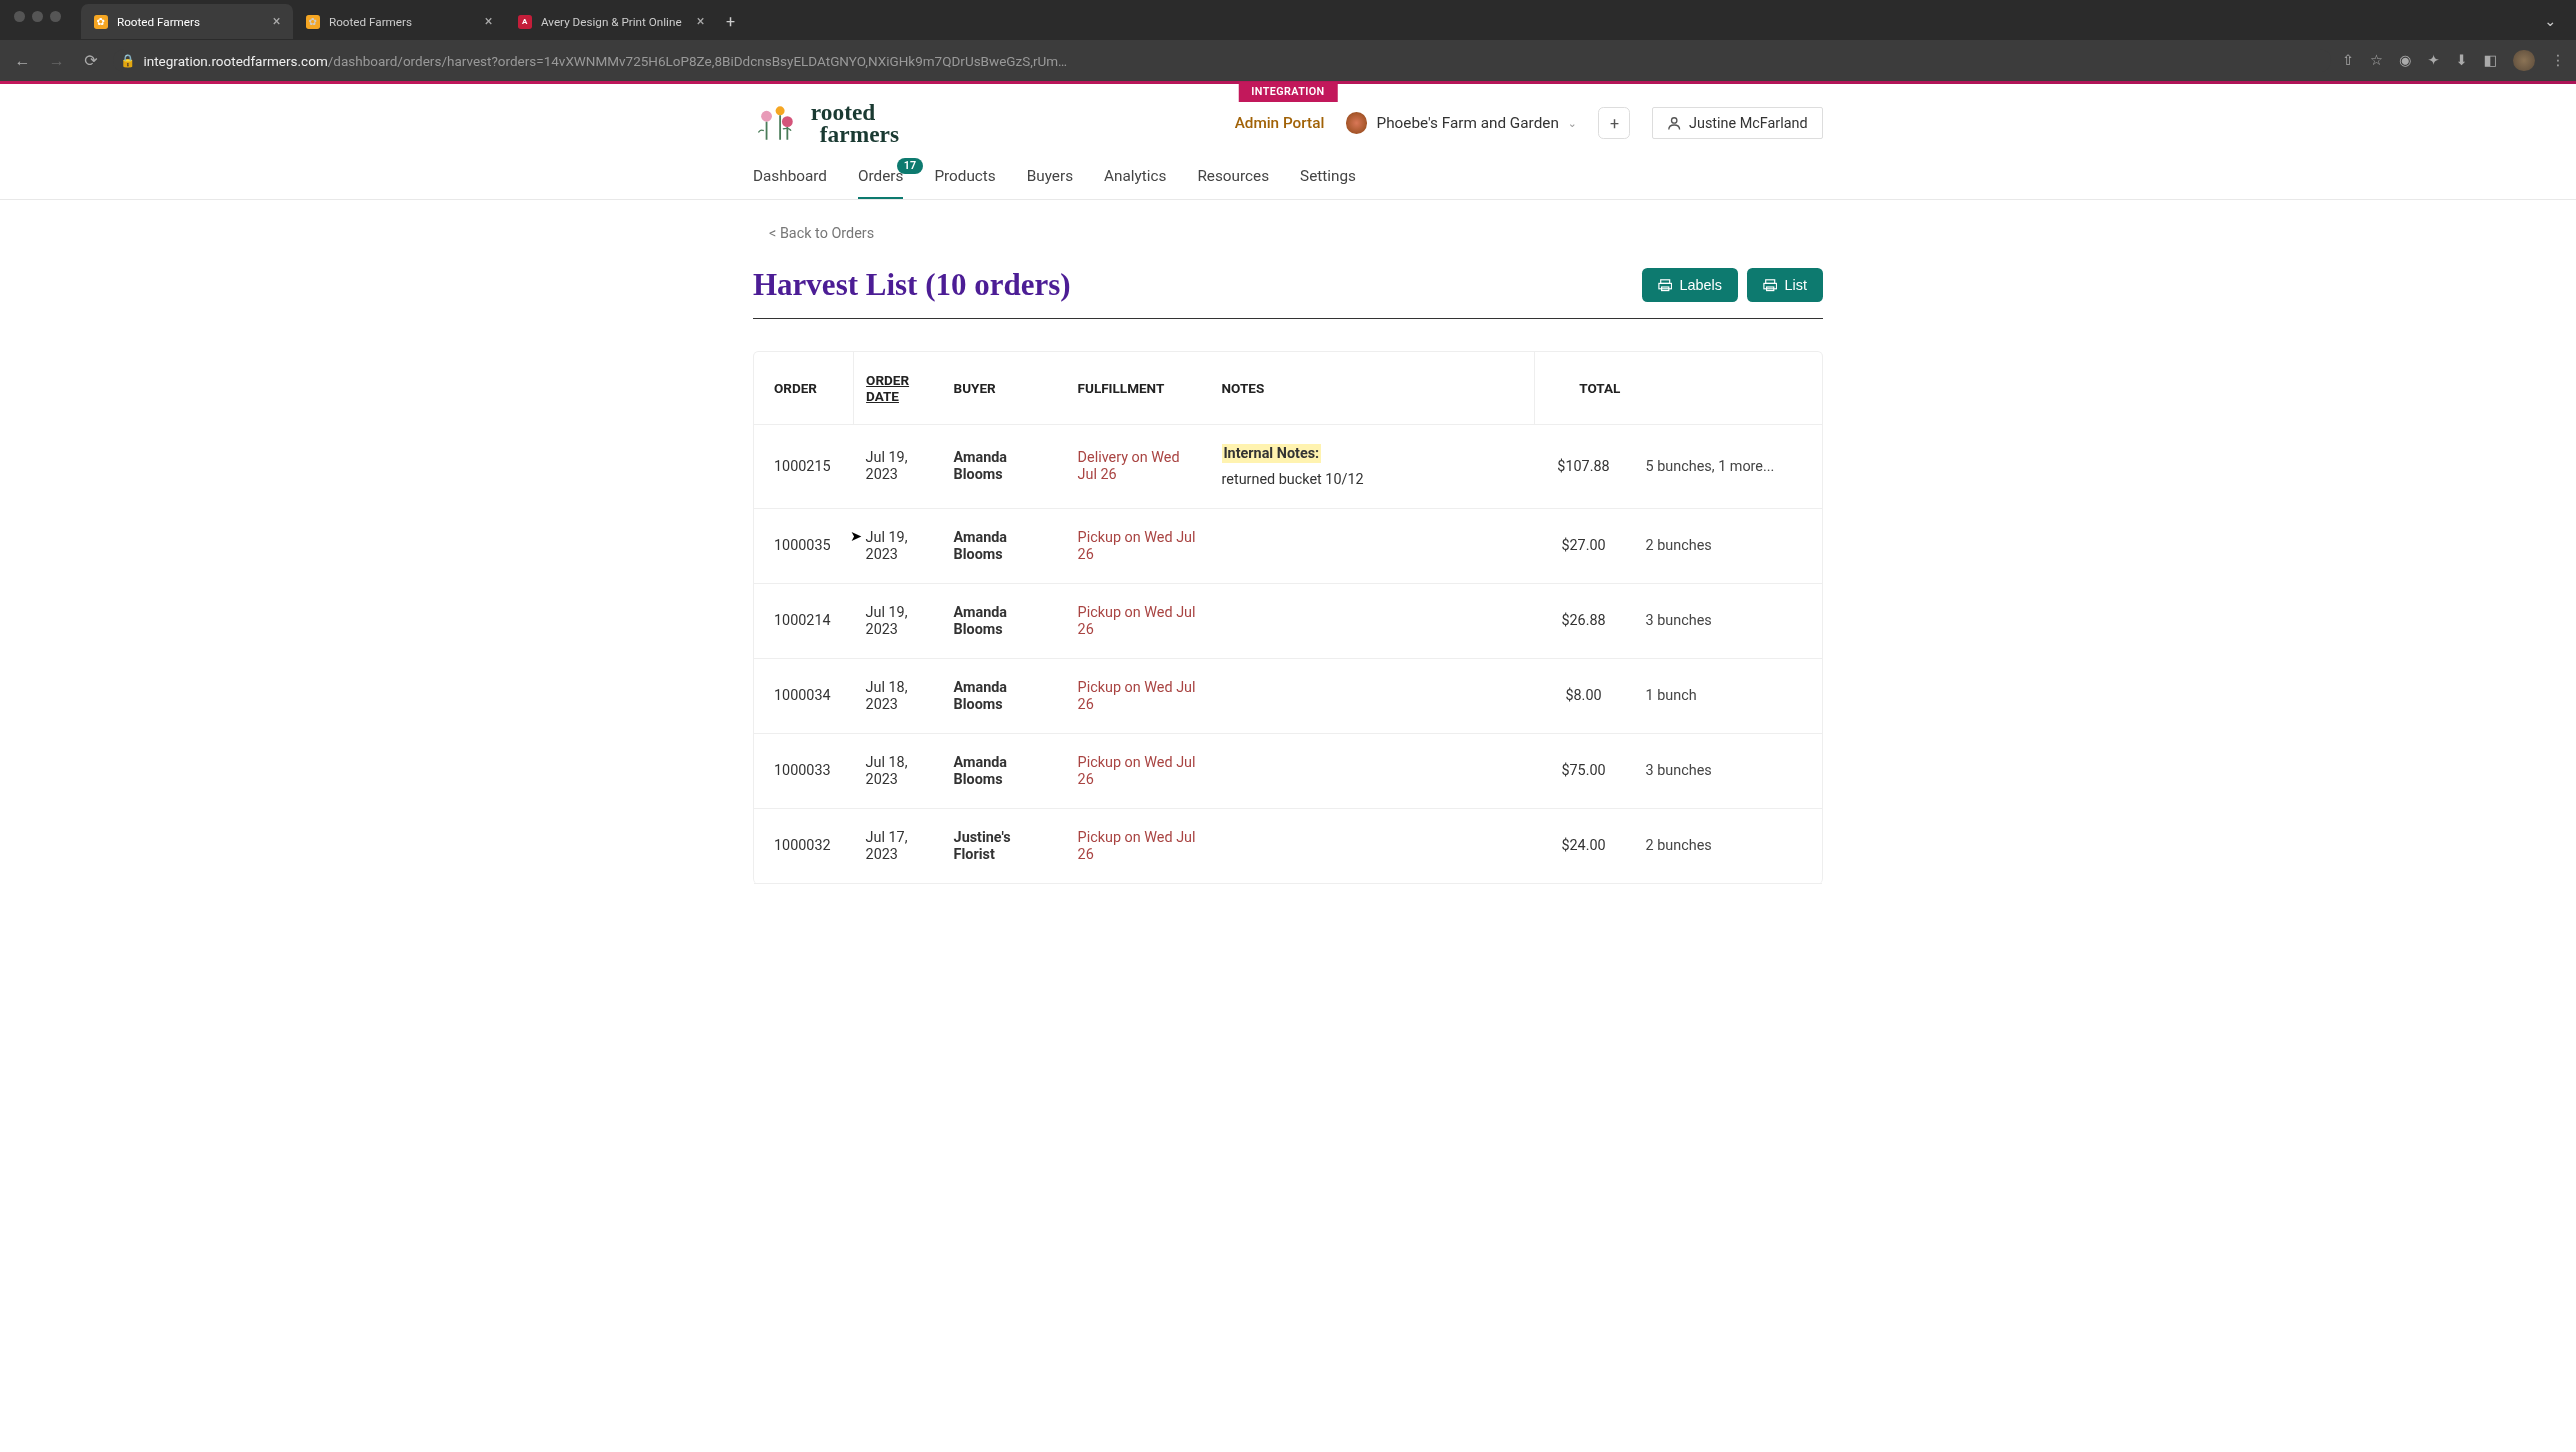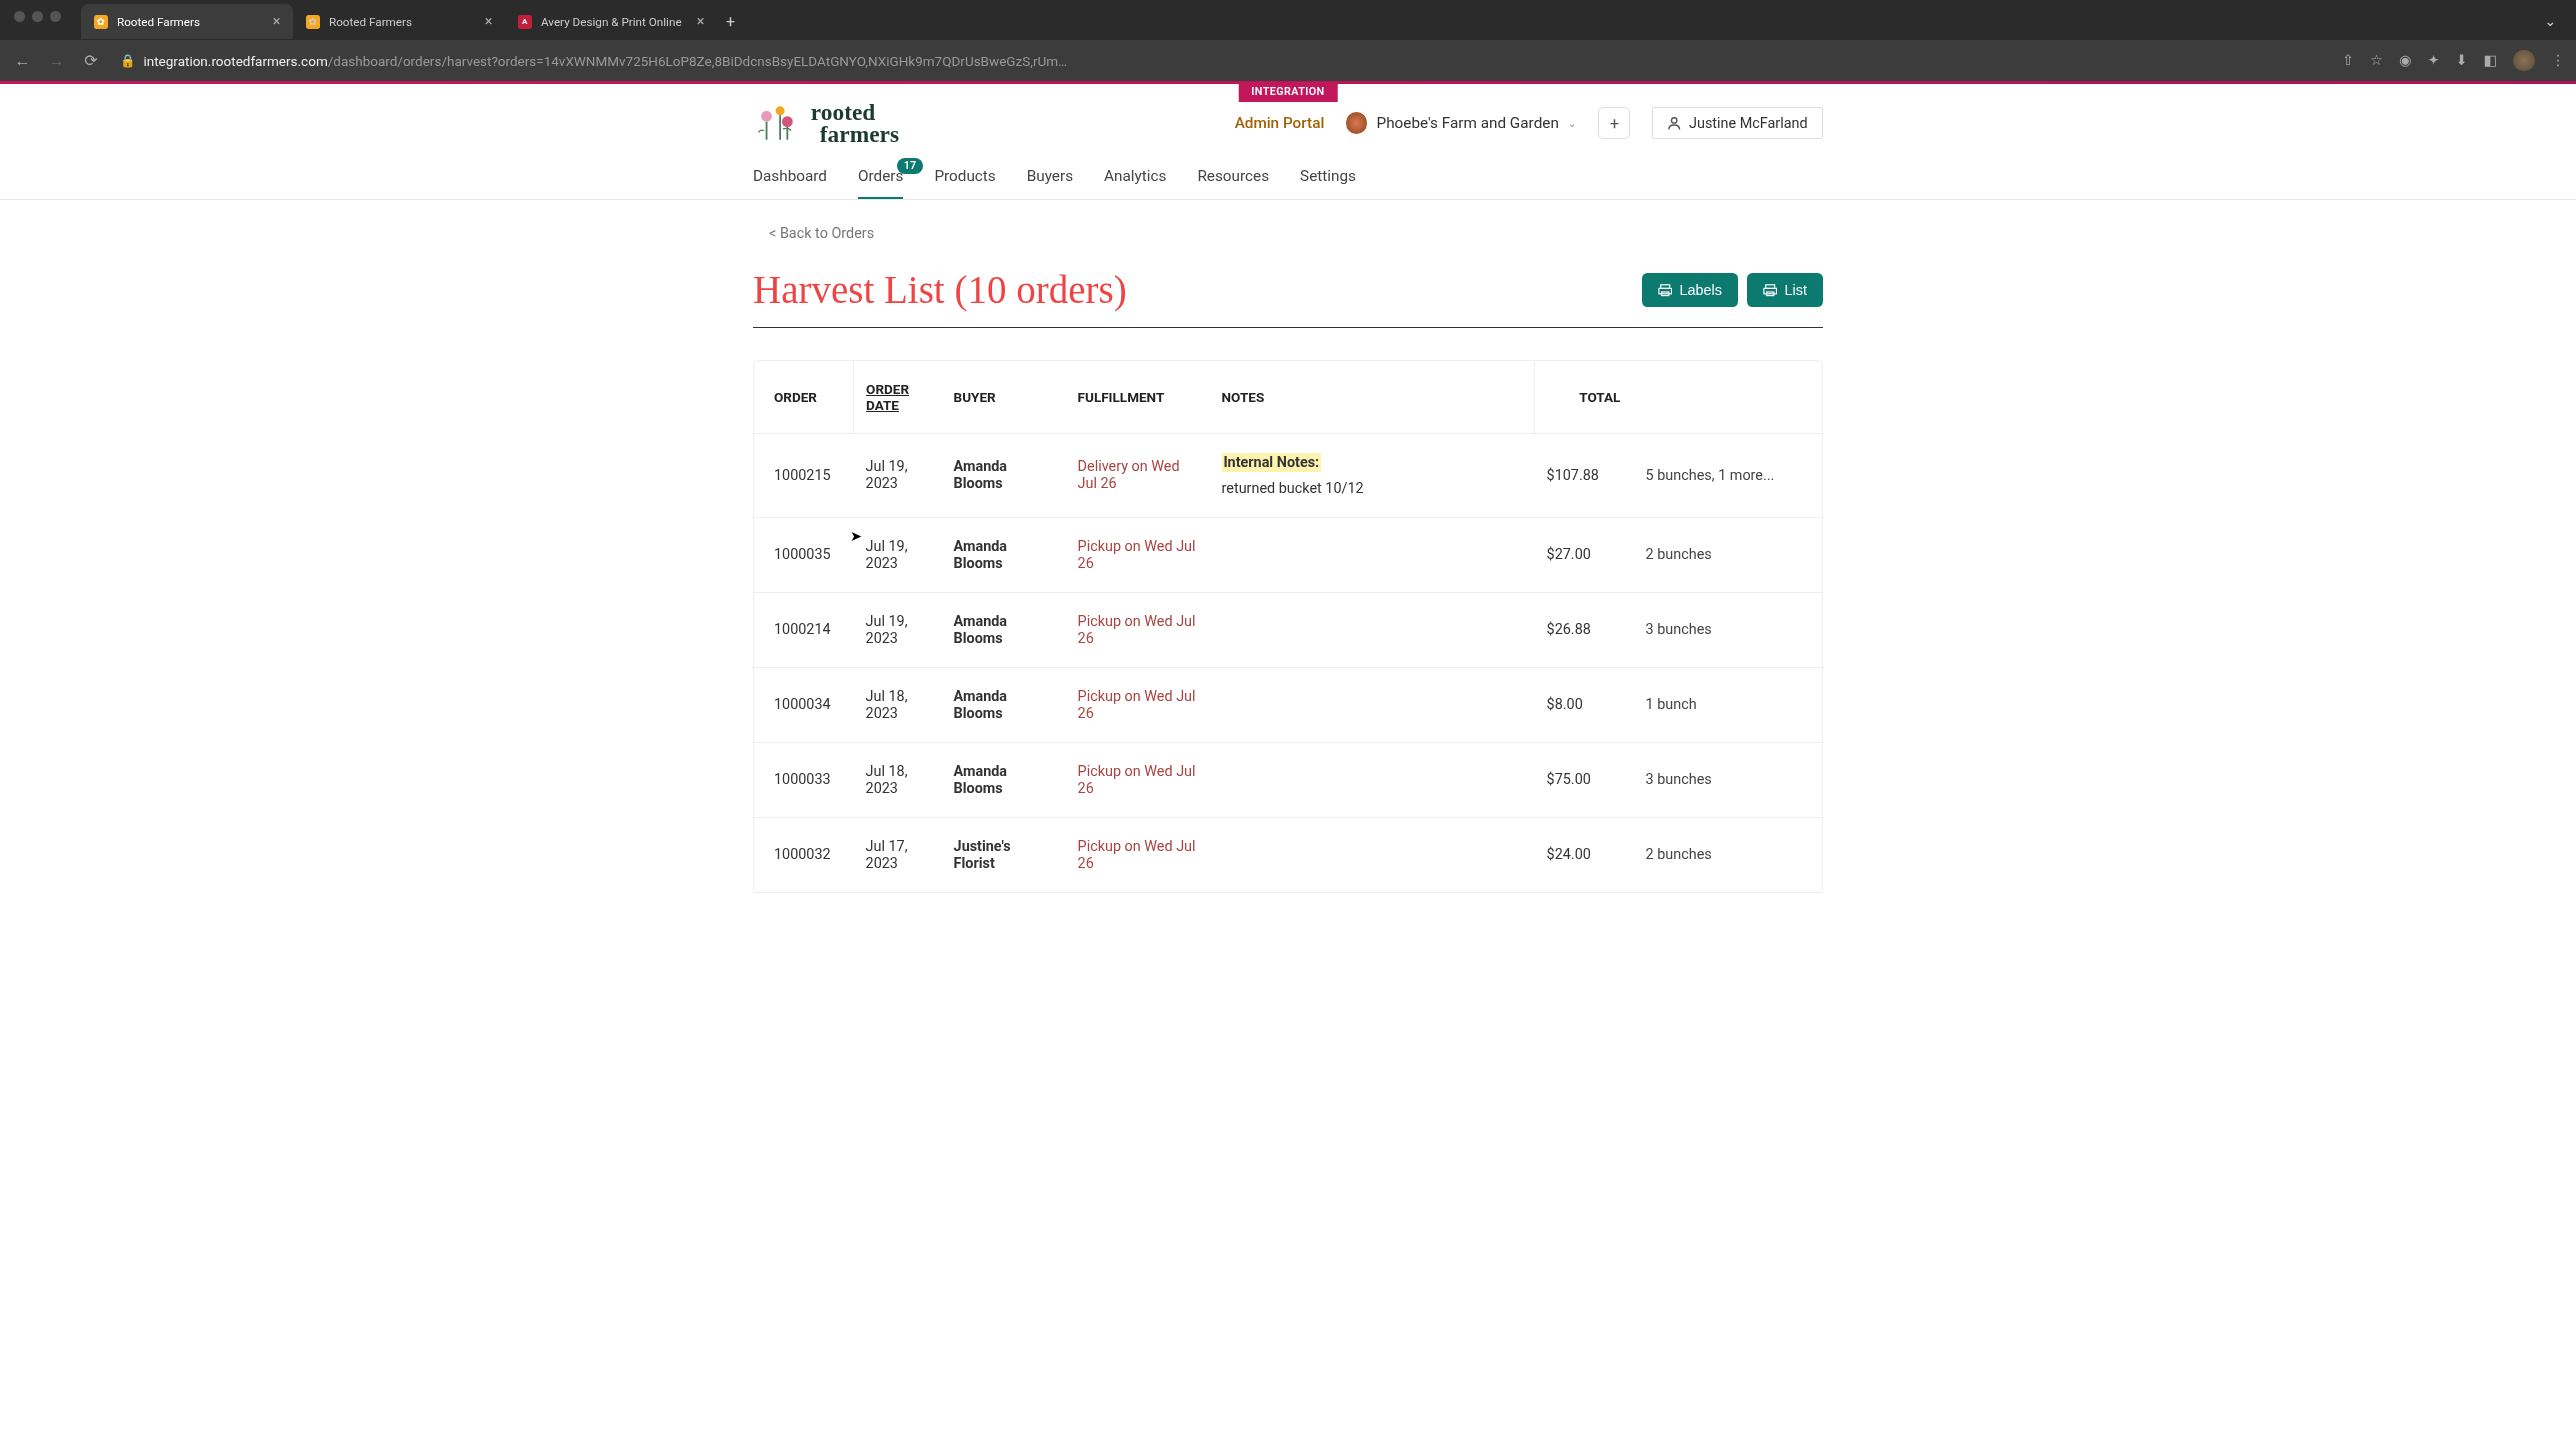--- a/index.html
+++ b/index.html
@@ -51,40 +51,40 @@
 
     .nav { max-width: 1070px; margin: 20px auto 0; display: flex; gap: 31px; border-bottom: 0.9px solid #e8e8e8; }
     .nav-item { padding: 0 0 12.6px; font-size: 15.3px; color: #444; cursor: pointer; position: relative; }
     .nav-item.active { border-bottom: 2.7px solid #0d7a6f; }
     .nav-badge { position: absolute; top: -9px; right: -20px; background: #0d7a6f; color: #fff; font-size: 10.8px; font-weight: 600; padding: 1.8px 7.2px; border-radius: 9px; }
     .nav-border-ext { border-bottom: 0.9px solid #e8e8e8; margin-top:-0.9px;}
 
     .content { max-width: 1070px; margin: 0 auto; padding: 25px 0; }
     .back-link { color: #777; font-size: 14.4px; cursor: pointer; margin-left: 16px; }
     .page-header { display: flex; align-items: center; justify-content: space-between; margin-top: 25px; padding-bottom: 14.4px; border-bottom: 1.8px solid #333; }
-    .page-title { font-family: Georgia, serif; font-size: 39px; font-weight: 400; color: #ef4444; }
+    .page-title { font-family: Georgia, serif; font-size: 31px; font-weight: 700; color: #4c1d95; }
     .header-actions { display: flex; gap: 9px; }
     .action-btn { background: #0d7a6f; color: #fff; border: none; border-radius: 5.4px; padding: 9px 16px; font-size: 14.4px; font-weight: 500; display: flex; align-items: center; gap: 7.2px; cursor: pointer; }
 
     
     .table-wrapper { margin-top: 32px; border: 0.9px solid #eee; border-radius: 5.4px; border-bottom: none; }
     .table { width: 100%; border-collapse: collapse; }
     .table th { text-align: left; font-size: 13.5px; font-weight: 700; color: #222; padding: 20px 12.6px; border-bottom: 0.9px solid #eee; }
     .table th.col-order { padding-left: 20px; width: 99px; border-right: 0.9px solid #eee;}
     .table th.col-date { width: 88px; text-decoration: underline; }
     .table th.col-buyer { width: 124px; }
     .table th.col-fulfillment { width: 144px; }
     .table th.col-notes { }
     .table th.col-total { text-align: right; width: 99px; border-left: 0.9px solid #eee;}
     .table th.col-summary { width: 189px; }
     .table td { padding: 20px 12.6px; font-size: 14.4px; color: #333; border-bottom: 0.9px solid #eee; vertical-align: middle; }
     .table td.col-order { padding-left: 20px; }
     .table td.col-buyer { font-weight: 700; }
     .table td.col-fulfillment { color: #a94442; }
-    .table td.col-total { text-align: left; }
+    .table td.col-total { text-align: center; }
     .table td.col-summary { color: #444; }
     .internal-notes-label { background: #fff3b0; font-weight: 700; padding: 0.9px 1.8px; }
     .notes-text { margin-top: 9px; }
 
     .cursor-pointer { cursor: pointer; }
 
     
     .logo-mark svg { width: 100%; height: 100%; }
 
     .mouse-cursor { position: absolute; left: 850px; top: 528px; font-size: 14.4px; color: #000; pointer-events:none;}

